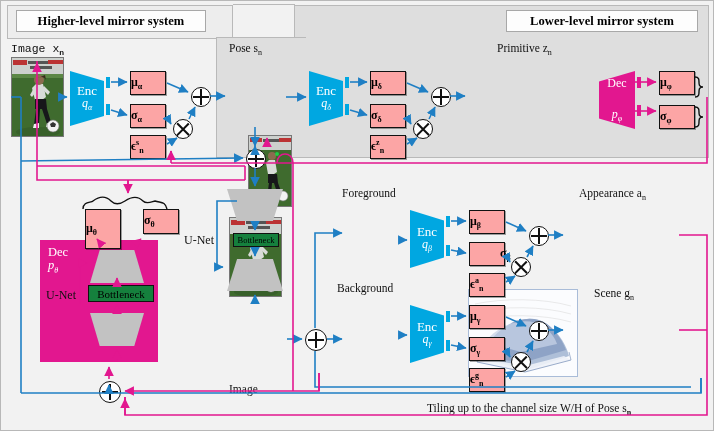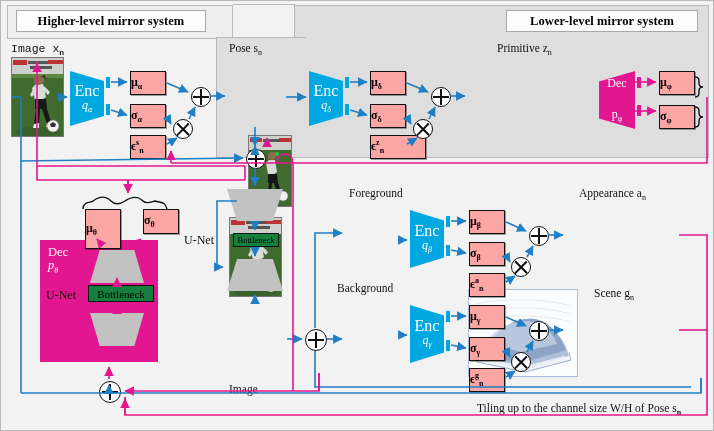--- a/index.html
+++ b/index.html
@@ -36,21 +36,21 @@
     box-shadow:1px 1px 0 rgba(0,0,0,.35);
   }
   .pbox .sub{font-size:8px;font-weight:bold;}
 
   
   .enc{
     background:#00a7e1;
     display:flex;flex-direction:column;align-items:center;justify-content:center;
     color:#fff;line-height:1.0;
   }
-  .enc .l1{font-size:16px;text-align:right;}
+  .enc .l1{font-size:13px;text-align:right;}
   .enc .l2{font-size:12px;font-style:italic;}
   .trap-r{clip-path:polygon(0% 0%,100% 18%,100% 82%,0% 100%);}
   .trap-l{clip-path:polygon(0% 18%,100% 0%,100% 100%,0% 82%);}
 
   .dec-mag{background:#e2178f;}
 
   
   .op{
     position:absolute;border-radius:50%;
     background:#fff;border:1.6px solid #111;
@@ -103,21 +103,21 @@
 
   <div class="abs caption" style="left:10px;top:41px;font-family:Liberation Mono, monospace;">
     <span>Image x</span><sub class="bold-v" style="font-size:8px">n</sub>
   </div>
   <div class="abs caption" style="left:228px;top:41px;">
     <span>Pose s</span><sub style="font-size:8px">n</sub>
   </div>
   <div class="abs caption" style="left:496px;top:41px;">
     <span>Primitive z</span><sub style="font-size:8px">n</sub>
   </div>
-  <div class="abs caption" style="left:348px;top:186px;">Foreground</div>
+  <div class="abs caption" style="left:341px;top:186px;">Foreground</div>
   <div class="abs caption" style="left:336px;top:281px;">Background</div>
   <div class="abs caption" style="left:228px;top:382px;">Image</div>
   <div class="abs caption" style="left:578px;top:186px;">
     <span>Appearance a</span><sub style="font-size:8px">n</sub>
   </div>
   <div class="abs caption" style="left:593px;top:286px;">
     <span>Scene g</span><sub style="font-size:8px">n</sub>
   </div>
 
   <div class="abs photo" style="left:10px;top:56px;width:53px;height:80px;">
@@ -219,21 +219,21 @@
   </div>
   <div class="abs" style="left:344px;top:76px;width:4px;height:11px;background:#00a7e1;"></div>
   <div class="abs" style="left:344px;top:103px;width:4px;height:11px;background:#00a7e1;"></div>
 
   <div class="abs pbox" style="left:369px;top:70px;width:36px;height:24px;">
     <span><span>μ</span><sub class="sub">δ</sub></span>
   </div>
   <div class="abs pbox" style="left:369px;top:103px;width:36px;height:24px;">
     <span><span>σ</span><sub class="sub">δ</sub></span>
   </div>
-  <div class="abs pbox" style="left:369px;top:134px;width:56px;height:24px;">
+  <div class="abs pbox" style="left:369px;top:134px;width:36px;height:24px;">
     <span><span>ϵ</span><sup class="sub">z</sup><sub class="sub">n</sub></span>
   </div>
 
   <div class="op plus" style="left:430px;top:86px;width:18px;height:18px;"></div>
   <div class="op times" style="left:412px;top:118px;width:18px;height:18px;"></div>
 
   <div class="abs surfbox" style="left:467px;top:56px;width:110px;height:88px;">
     <svg width="108" height="86" viewBox="0 0 108 86">
       <g stroke="#dcdcdc" stroke-width="0.6" fill="none">
         <path d="M6 14 C34 8 74 8 102 16"></path>
@@ -245,21 +245,21 @@
       <path d="M16 52 C32 32 58 26 74 36 C82 42 86 48 88 54 L52 62 Z" fill="#c6d2e6" opacity=".75"></path>
       <path d="M8 72 L56 82 L102 70 L95 66 L56 76 L14 68 Z" fill="#eef2f8" opacity=".9"></path>
       <path d="M8 72 L56 82 L102 70" fill="none" stroke="#8fa3c4" stroke-width="0.9"></path>
       <path d="M8 72 L10 66" stroke="#8fa3c4" stroke-width="0.8" fill="none"></path>
       <path d="M102 70 L100 62" stroke="#8fa3c4" stroke-width="0.8" fill="none"></path>
     </svg>
   </div>
 
   <div class="abs dec-mag trap-l" style="left:598px;top:70px;width:36px;height:58px;display:flex;flex-direction:column;align-items:center;justify-content:center;color:#fff;">
     <span style="font-size:12px">Dec</span>
-    <span style="font-size:12px;margin-top:16px;"><span>p</span><sub style="font-size:8px">φ</sub></span>
+    <span style="font-size:12px;font-style:italic;margin-top:16px;"><span>p</span><sub style="font-size:8px">φ</sub></span>
   </div>
   <div class="abs" style="left:636px;top:76px;width:4px;height:11px;background:#e2178f;"></div>
   <div class="abs" style="left:636px;top:104px;width:4px;height:11px;background:#e2178f;"></div>
 
   <div class="abs pbox" style="left:658px;top:70px;width:36px;height:24px;">
     <span><span>μ</span><sub class="sub">φ</sub></span>
   </div>
   <div class="abs pbox" style="left:658px;top:104px;width:36px;height:24px;">
     <span><span>σ</span><sub class="sub">φ</sub></span>
   </div>
@@ -305,21 +305,21 @@
   <div class="abs enc trap-r" style="left:409px;top:209px;width:34px;height:58px;">
     <span class="l1">Enc</span>
     <span class="l2"><span>q</span><sub style="font-size:8px">β</sub></span>
   </div>
   <div class="abs" style="left:445px;top:215px;width:4px;height:11px;background:#00a7e1;"></div>
   <div class="abs" style="left:445px;top:244px;width:4px;height:11px;background:#00a7e1;"></div>
 
   <div class="abs pbox" style="left:468px;top:209px;width:36px;height:24px;">
     <span><span>μ</span><sub class="sub">β</sub></span>
   </div>
-  <div class="abs pbox" style="left:468px;top:241px;width:36px;height:24px;">
+  <div class="abs pbox" style="left:468px;top:241px;width:36px;height:24px;padding-left:30px;">
     <span><span>σ</span><sub class="sub">β</sub></span>
   </div>
   <div class="abs pbox" style="left:468px;top:272px;width:36px;height:24px;">
     <span><span>ϵ</span><sup class="sub">a</sup><sub class="sub">n</sub></span>
   </div>
   <div class="op plus" style="left:528px;top:225px;width:18px;height:18px;"></div>
   <div class="op times" style="left:510px;top:256px;width:18px;height:18px;"></div>
 
   <div class="abs enc trap-r" style="left:409px;top:304px;width:34px;height:58px;">
     <span class="l1">Enc</span>
@@ -337,21 +337,21 @@
   <div class="abs pbox" style="left:468px;top:367px;width:36px;height:24px;">
     <span><span>ϵ</span><sup class="sub">g</sup><sub class="sub">n</sub></span>
   </div>
   <div class="op plus" style="left:528px;top:320px;width:18px;height:18px;"></div>
   <div class="op times" style="left:510px;top:351px;width:18px;height:18px;"></div>
 
   <div class="op plus" style="left:245px;top:148px;width:18px;height:18px;"></div>
   <div class="op plus" style="left:304px;top:328px;width:20px;height:20px;"></div>
   <div class="op plus" style="left:98px;top:380px;width:20px;height:20px;"></div>
 
-  <div class="abs smalltext" style="left:476px;top:401px;">
+  <div class="abs smalltext" style="left:426px;top:401px;">
     <span>Tiling up to the channel size W/H of Pose s</span><sub style="font-size:8px;font-weight:bold;">n</sub>
   </div>
 
   <svg class="abs" style="left:0;top:0;width:714px;height:431px;pointer-events:none;">
     <defs>
       <marker id="ab" markerWidth="7" markerHeight="7" refX="5.6" refY="3" orient="auto">
         <path d="M0,0 L6,3 L0,6 z" fill="#1f7fc4"></path>
       </marker>
       <marker id="am" markerWidth="7" markerHeight="7" refX="5.6" refY="3" orient="auto">
         <path d="M0,0 L6,3 L0,6 z" fill="#e2178f"></path>

